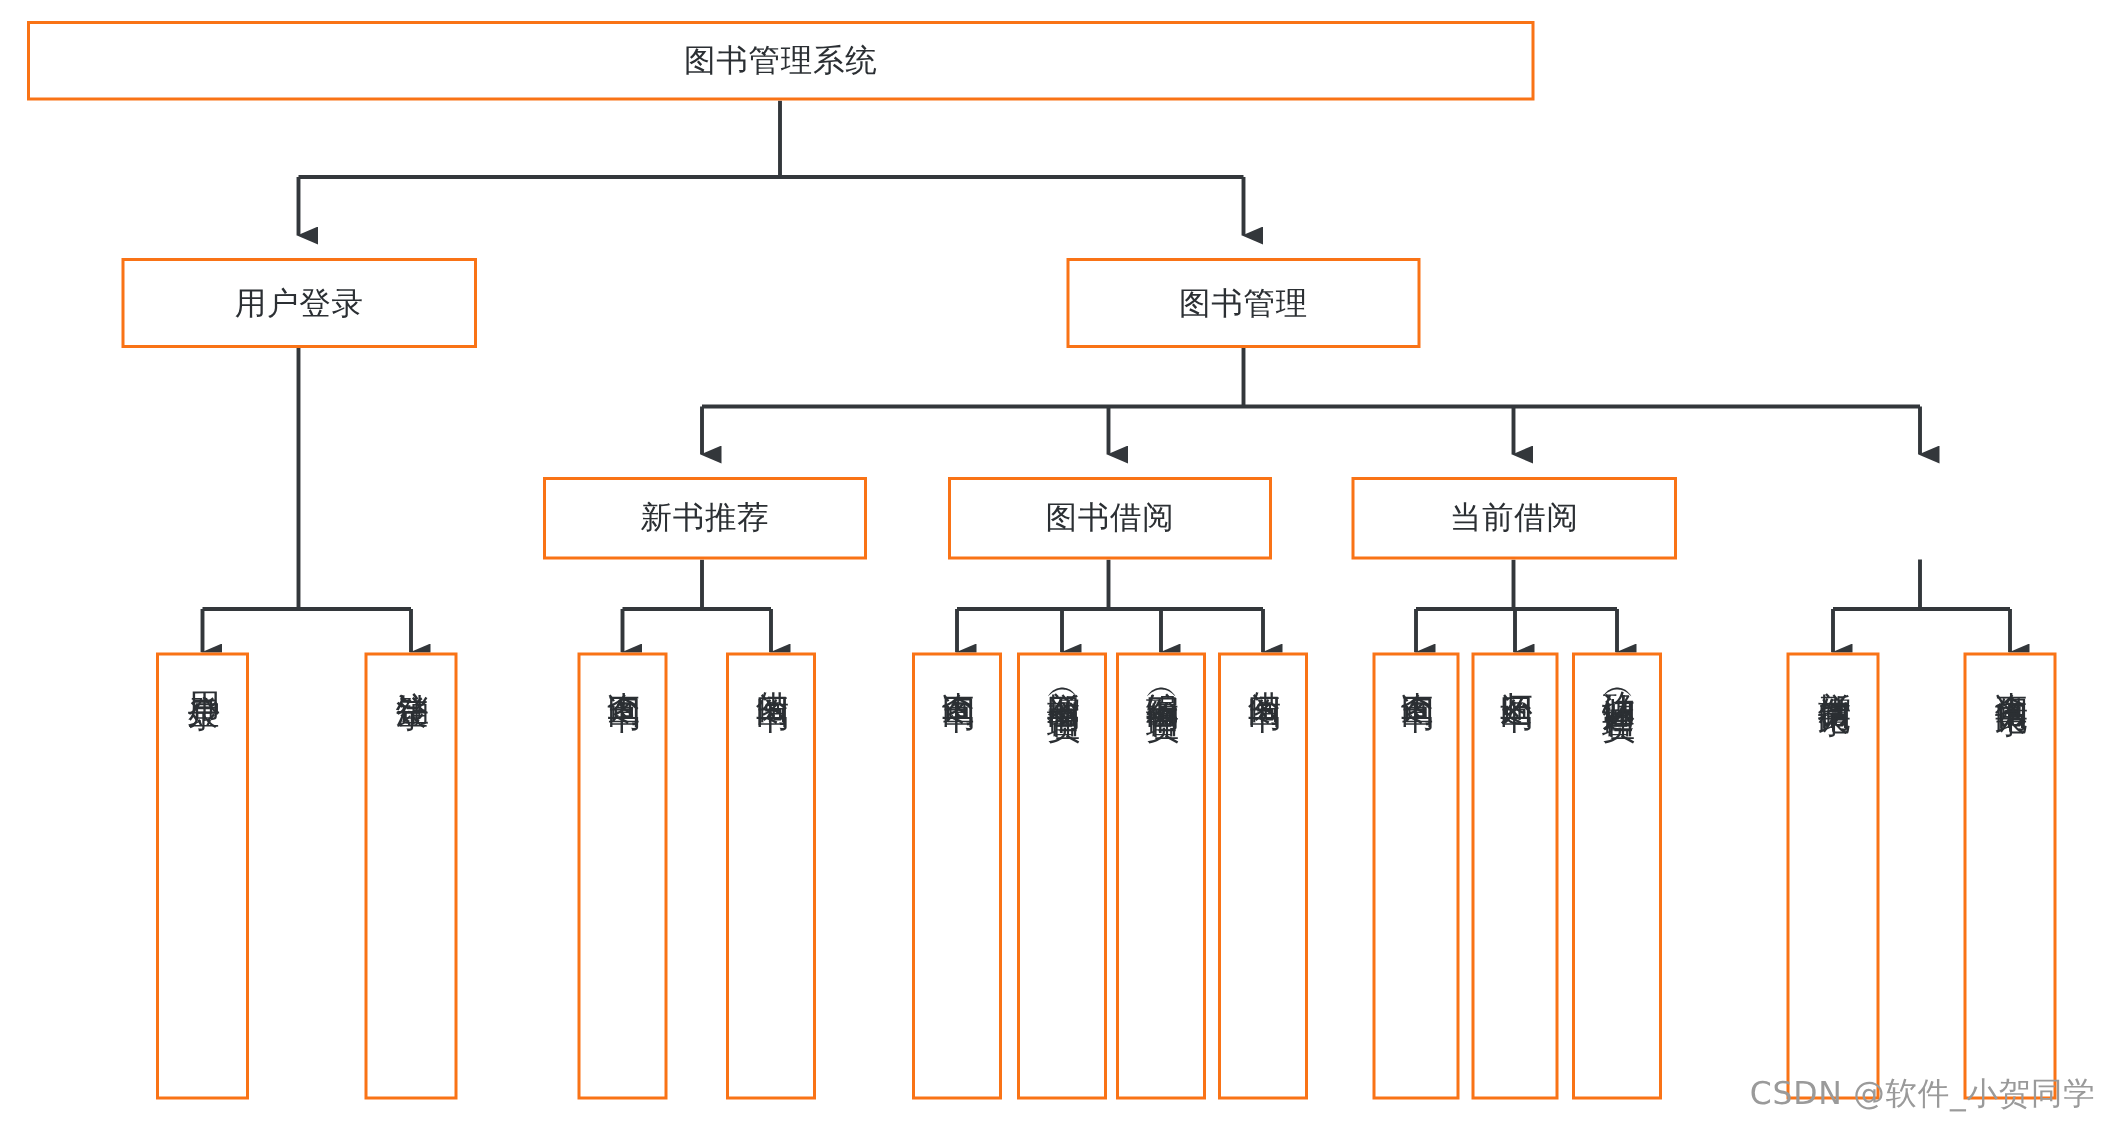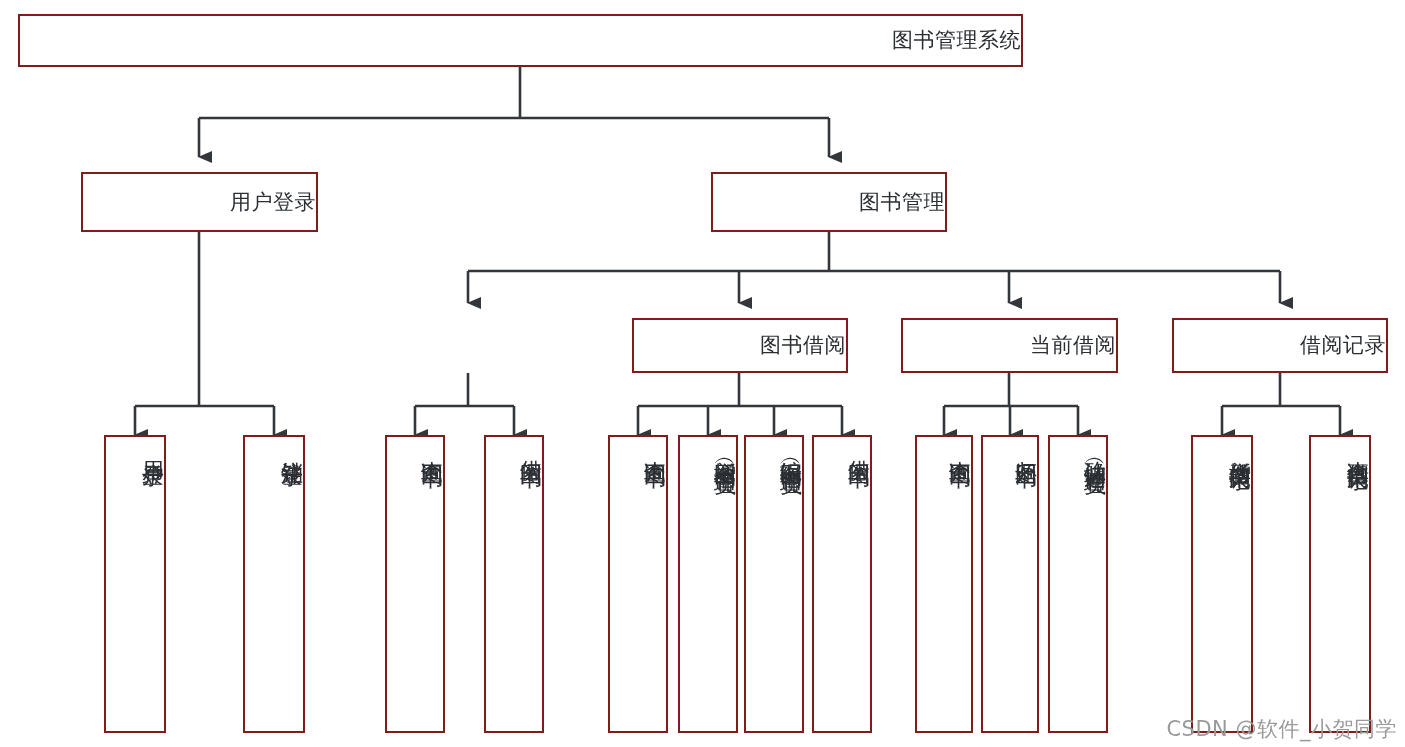--- a/index.html
+++ b/index.html
@@ -23,24 +23,24 @@
     left: 0;
     top: 0;
     width: 1405px;
     height: 747px;
     pointer-events: none;
   }
   .node {
     position: absolute;
     box-sizing: border-box;
     background: #ffffff;
-    border: 2px solid #7f1d1d;
+    border: 2px solid #f97316;
     display: flex;
     align-items: center;
-    justify-content: flex-end;
+    justify-content: center;
     color: #2b2f33;
     z-index: 2;
   }
   .node .label {
     display: block;
     text-align: center;
     line-height: 1.08;
     letter-spacing: 0.5px;
   }
   
@@ -136,32 +136,32 @@
   </div>
 
   <div class="node horiz" style="left:81px; top:172px; width:237px; height:60px;">
     <span class="label">用户登录</span>
   </div>
 
   <div class="node horiz" style="left:711px; top:172px; width:236px; height:60px;">
     <span class="label">图书管理</span>
   </div>
 
+  <div class="node horiz" style="left:362px; top:318px; width:216px; height:55px;">
+    <span class="label">新书推荐</span>
+  </div>
 
   <div class="node horiz" style="left:901px; top:318px; width:217px; height:55px;">
     <span class="label">当前借阅</span>
   </div>
 
   <div class="node horiz" style="left:632px; top:318px; width:216px; height:55px;">
     <span class="label">图书借阅</span>
   </div>
 
-  <div class="node horiz" style="left:1172px; top:318px; width:216px; height:55px;">
-    <span class="label">借阅记录</span>
-  </div>
 
   <div class="node vert" style="left:104px; top:435px; width:62px; height:298px;">
     <span class="label">用户登录</span>
   </div>
 
   <div class="node vert" style="left:243px; top:435px; width:62px; height:298px;">
     <span class="label">注销登录</span>
   </div>
 
   <div class="node vert" style="left:385px; top:435px; width:60px; height:298px;">

